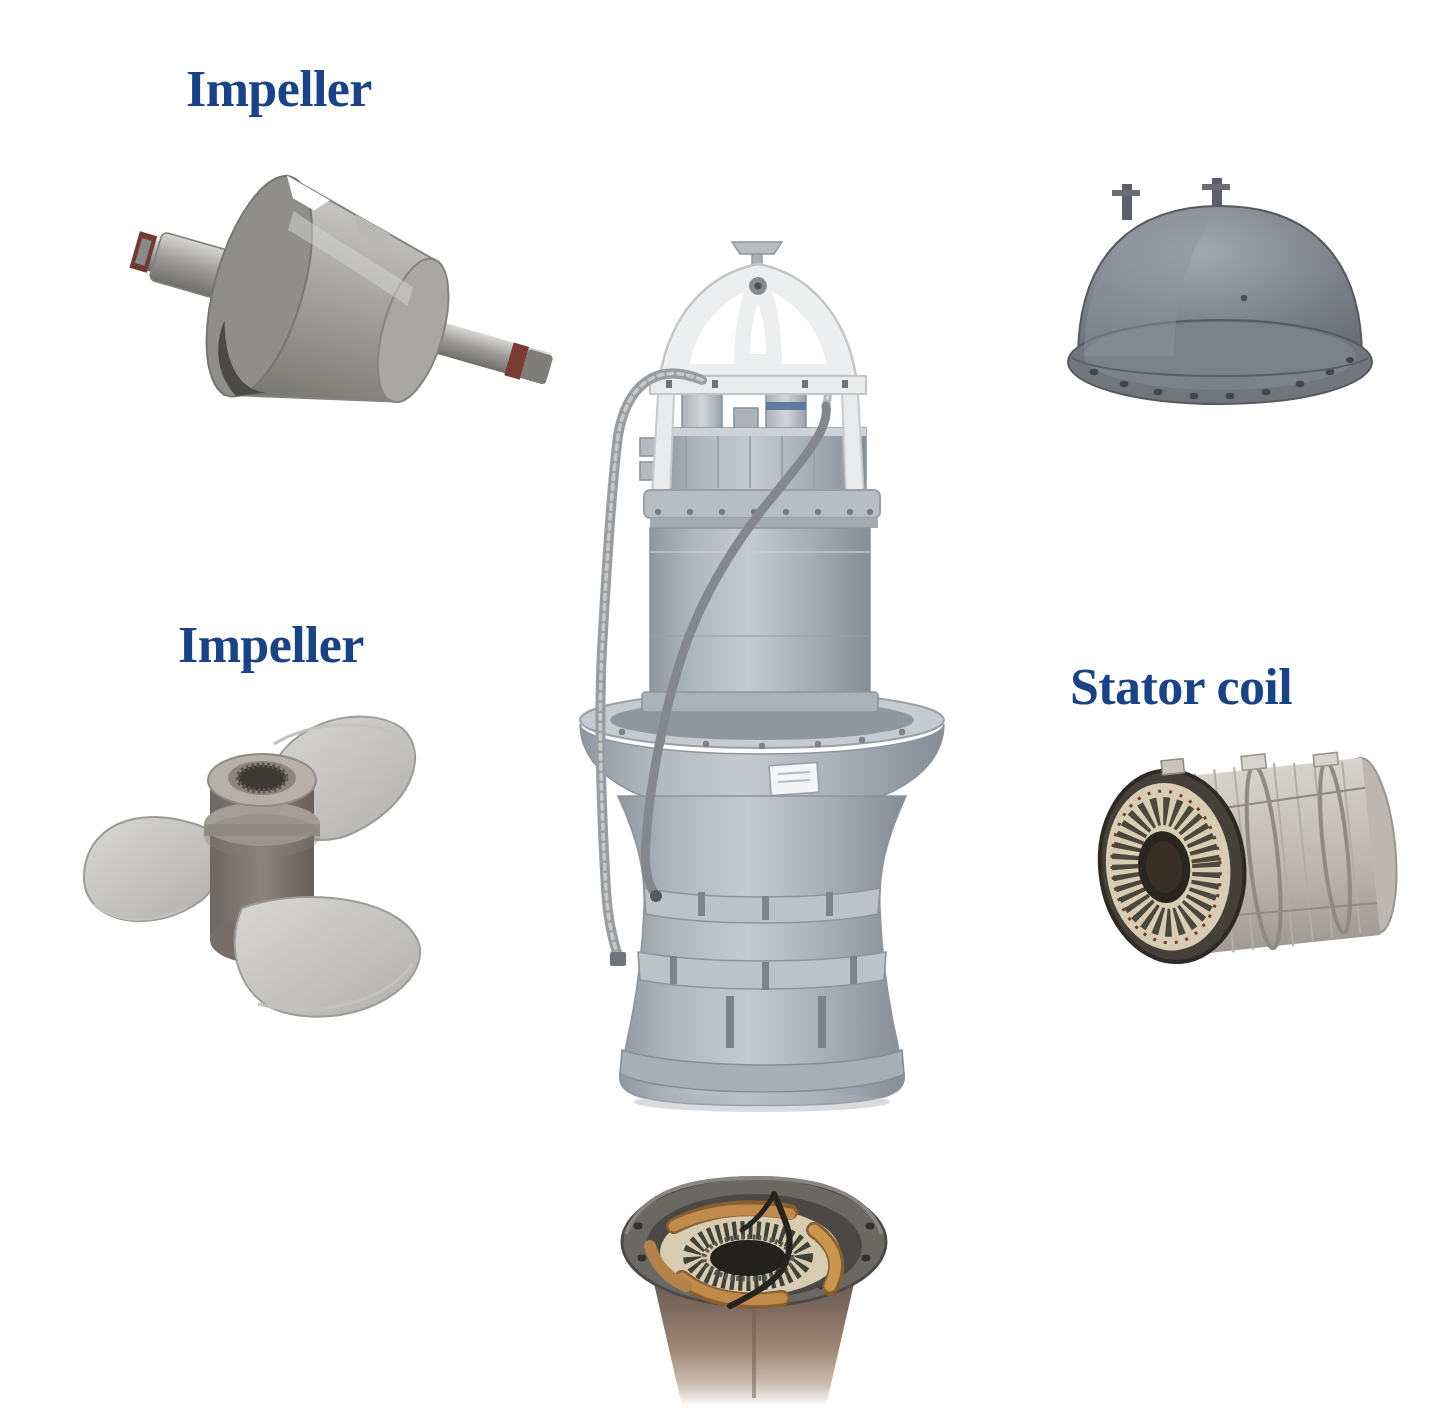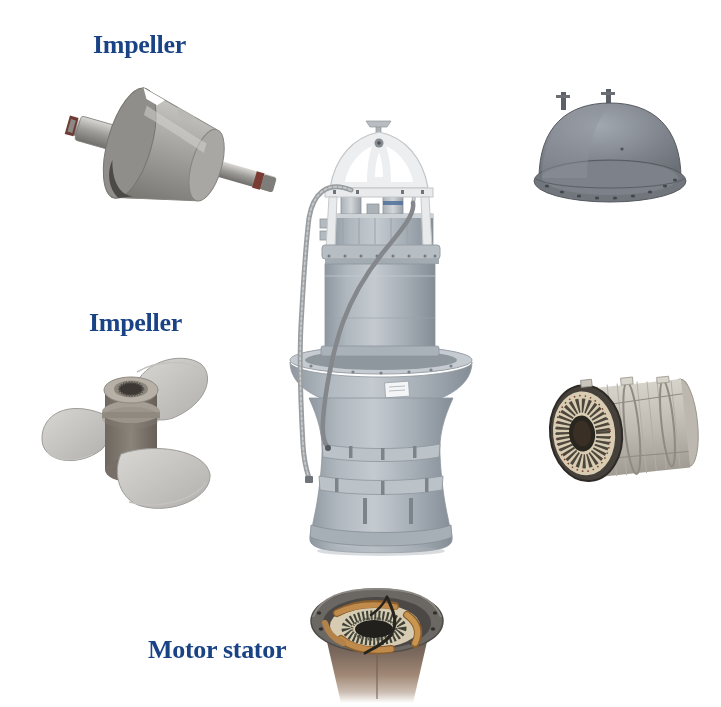--- a/index.html
+++ b/index.html
@@ -15,21 +15,21 @@
   .fig{ position:absolute; }
   .fig svg{ display:block; width:100%; height:100%; }
 </style>
 </head>
 <body>
 
 <div id="canvas">
 
   <div class="part-label" style="left:93px; top:31px;">Impeller</div>
   <div class="part-label" style="left:89px; top:309px;">Impeller</div>
-  <div class="part-label" style="left:148px; top:636px;">Motor stator</div>
+  <div class="part-label" style="left:535px; top:330px;">Stator coil</div>
 
   <div class="fig" style="left:60px; top:84px; width:222px; height:142px;">
     <svg viewBox="0 0 222 142">
       <defs>
         <linearGradient id="ishaft" x1="0" y1="0" x2="0" y2="1">
           <stop offset="0" stop-color="#d9d8d4"></stop>
             <stop offset="0.5" stop-color="#9b9a96"></stop>
             <stop offset="1" stop-color="#6f6e6a"></stop>
         </linearGradient>
         <linearGradient id="icone" x1="0" y1="0" x2="0" y2="1">

